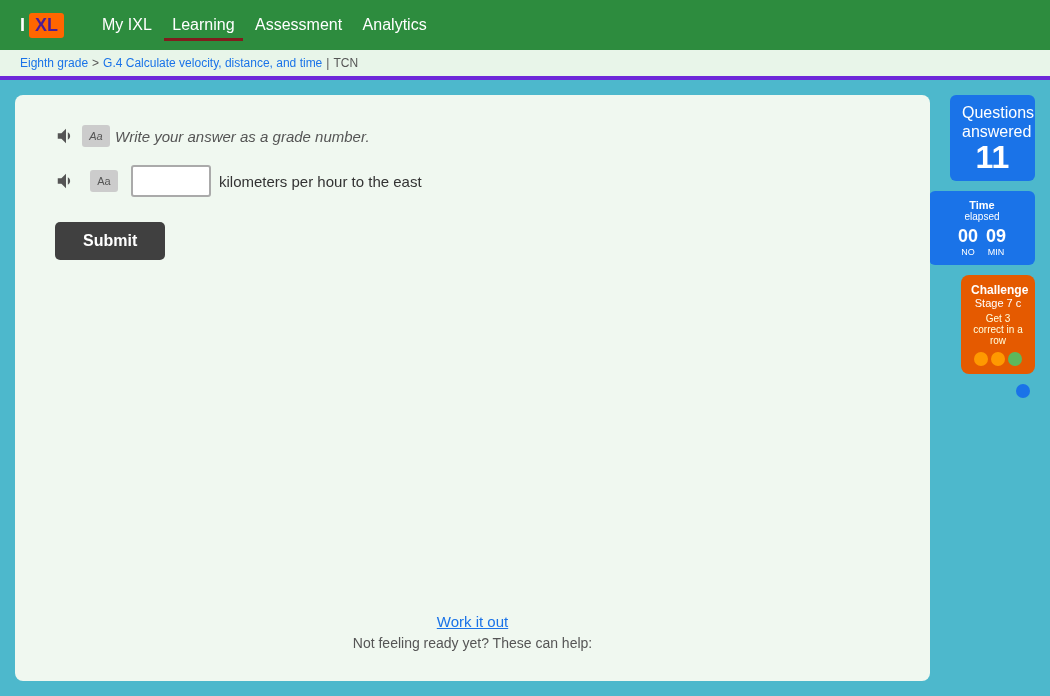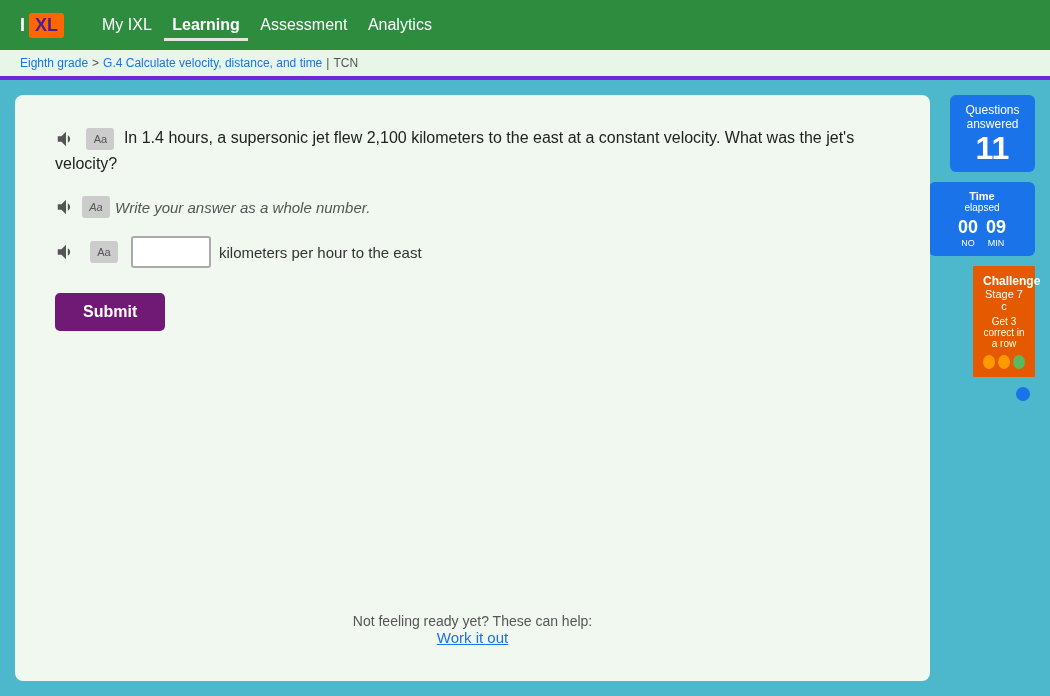--- a/index.html
+++ b/index.html
@@ -39,22 +39,22 @@
       border-radius: 3px;
     }
     .nav-item {
       color: white;
       font-size: 16px;
       cursor: pointer;
       text-decoration: none;
       padding: 5px 8px;
     }
     .nav-item.active {
-      border-bottom: 3px solid #e5e5e5;
-      font-weight: bold;
+      border-bottom: 3px solid #7f1d1d;
+      font-weight: normal;
     }
 
     
     #breadcrumb {
       background: #e8f5e9;
       padding: 6px 20px;
       font-size: 12px;
       color: #555;
       border-bottom: 4px solid #6d28d9;
       height: 30px;
@@ -138,21 +138,21 @@
       padding: 0 6px;
       outline: none;
     }
 
     #answer-label {
       font-size: 15px;
       color: #333;
     }
 
     #submit-btn {
-      background: #701a75;
+      background: #404040;
       color: white;
       border: none;
       padding: 10px 28px;
       font-size: 16px;
       border-radius: 5px;
       cursor: pointer;
       font-weight: bold;
     }
 
     
@@ -186,21 +186,21 @@
 
     #questions-answered-card {
       background: #1a73e8;
       color: white;
       border-radius: 6px;
       padding: 8px 12px;
       width: 85px;
       text-align: center;
     }
     #questions-answered-label {
-      font-size: 12px;
+      font-size: 16px;
       line-height: 1.2;
     }
     #questions-answered-count {
       font-size: 32px;
       font-weight: bold;
       line-height: 1;
     }
 
     #time-card {
       background: #1a73e8;
@@ -229,23 +229,23 @@
       font-size: 18px;
       font-weight: bold;
     }
     .time-unit-label {
       font-size: 9px;
     }
 
     #challenge-card {
       background: #e55a00;
       color: white;
-      border-radius: 1px;
+      border-radius: 8px;
       padding: 8px 10px;
-      width: 62px;
+      width: 74px;
       text-align: center;
     }
     #challenge-label {
       font-size: 12px;
       font-weight: bold;
     }
     #challenge-stage {
       font-size: 11px;
     }
     #get-correct {
@@ -303,60 +303,51 @@
   <a>G.4 Calculate velocity, distance, and time</a>
   <span>|</span>
   <span>TCN</span>
 </div>
 
 <div id="main">
 
   <div id="question-card">
 
     
-    <div id="question-text">
-      <span>
-        <svg class="speaker-icon" viewBox="0 0 24 24" fill="#555">
-          <path d="M3 9v6h4l5 5V4L7 9H3zm13.5 3c0-1.77-1.02-3.29-2.5-4.03v8.05c1.48-.73 2.5-2.25 2.5-4.02z"></path>
-        </svg>
-      </span>
-      <span class="accessibility-icon">Aa</span>
-      <span>In 1.4 hours, a supersonic jet flew 2,100 kilometers to the east at a constant velocity. What was the jet's velocity?</span>
-    </div>
 
     
     <div id="instruction-row">
       <span>
         <svg class="speaker-icon" viewBox="0 0 24 24" fill="#555">
           <path d="M3 9v6h4l5 5V4L7 9H3zm13.5 3c0-1.77-1.02-3.29-2.5-4.03v8.05c1.48-.73 2.5-2.25 2.5-4.02z"></path>
         </svg>
       </span>
       <span class="accessibility-icon">Aa</span>
-      <span>Write your answer as a whole number.</span>
+      <span>Write your answer as a grade number.</span>
     </div>
 
     
     <div id="answer-row">
       <span>
         <svg class="speaker-icon" viewBox="0 0 24 24" fill="#555">
           <path d="M3 9v6h4l5 5V4L7 9H3zm13.5 3c0-1.77-1.02-3.29-2.5-4.03v8.05c1.48-.73 2.5-2.25 2.5-4.02z"></path>
         </svg>
       </span>
       <span class="accessibility-icon">Aa</span>
       <input type="text" id="answer-input" style="">
       <span id="answer-label">kilometers per hour to the east</span>
     </div>
 
     
     <button id="submit-btn">Submit</button>
 
     
     <div id="bottom-links">
+      <div id="work-it-out">Work it out</div>
       <div id="not-ready">Not feeling ready yet? These can help:</div>
-      <div id="work-it-out">Work it out</div>
     </div>
 
   </div>
 
   <div id="sidebar">
 
     <div id="questions-answered-card">
       <div id="questions-answered-label">Questions answered</div>
       <div id="questions-answered-count">11</div>
     </div>

